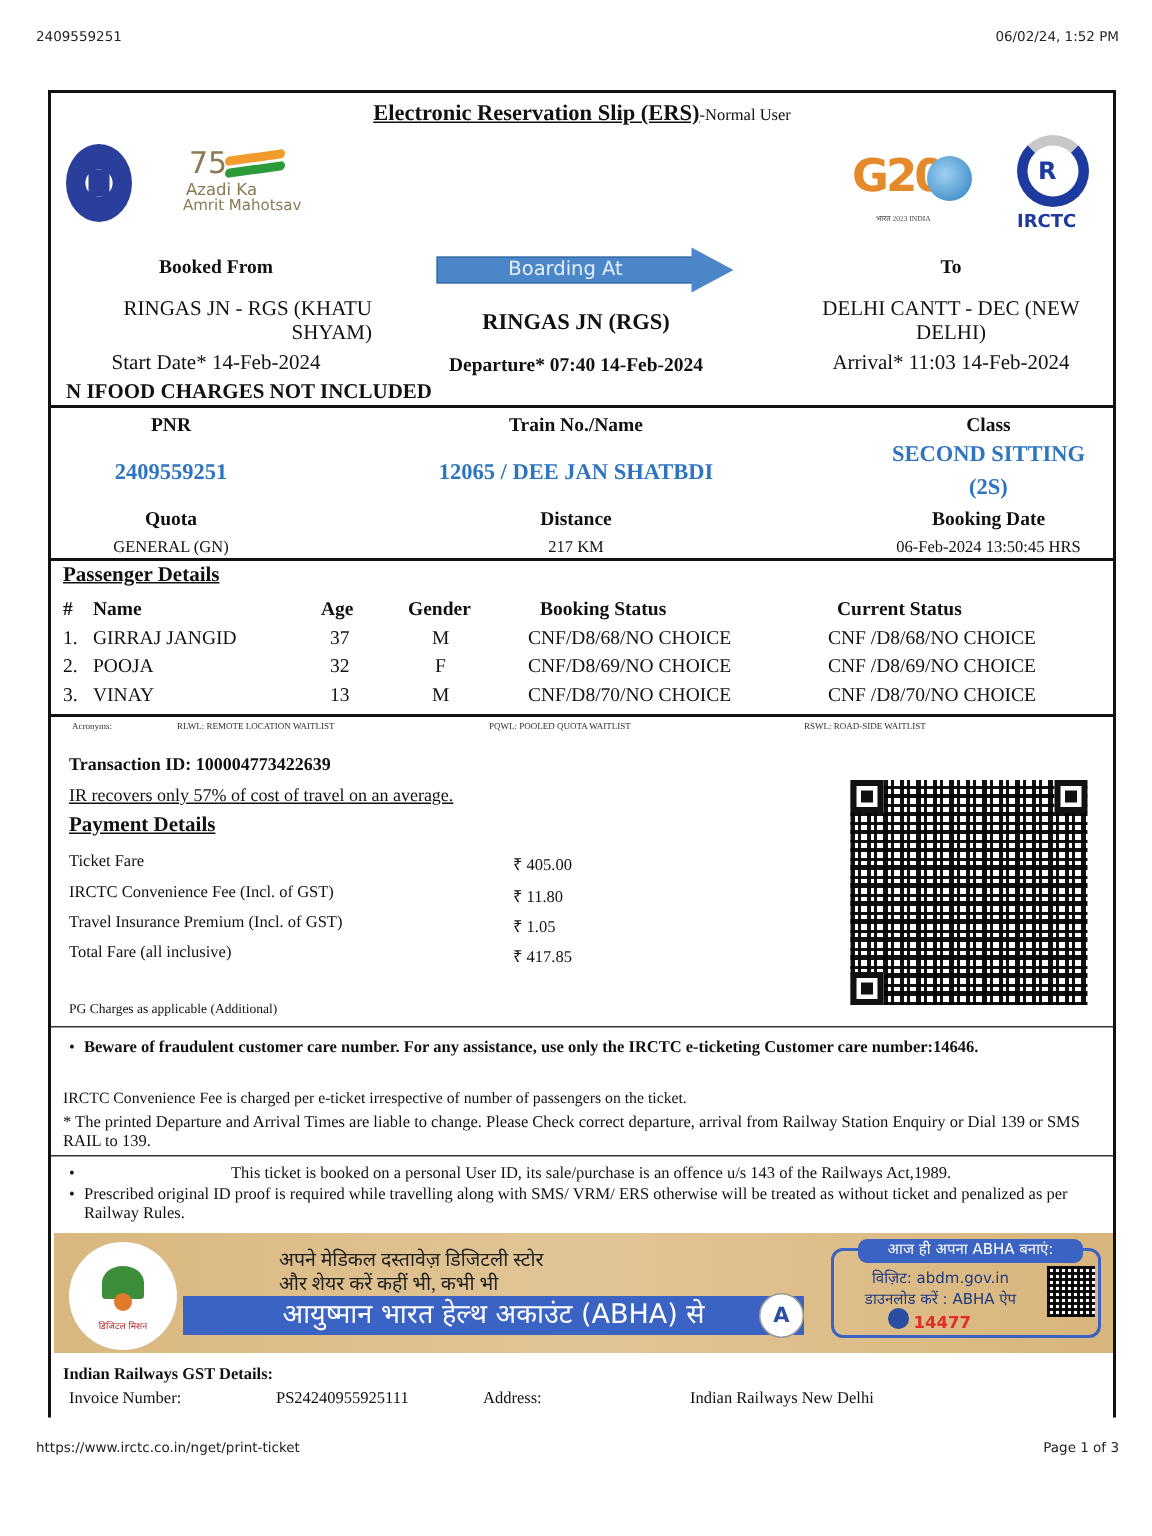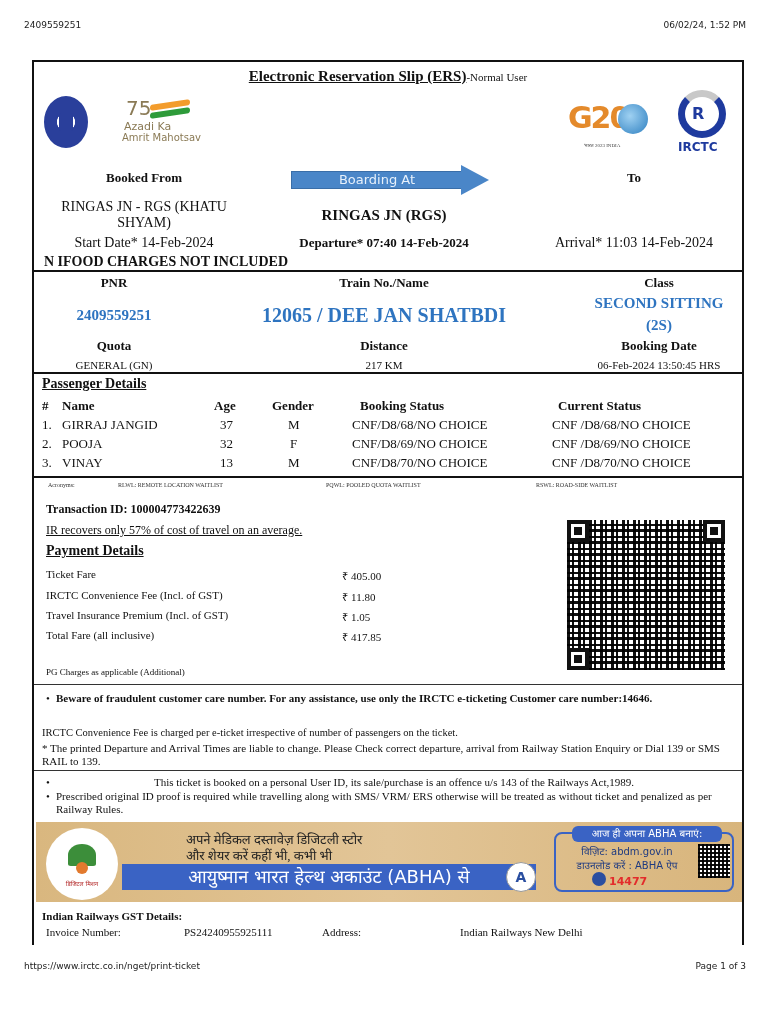--- a/index.html
+++ b/index.html
@@ -132,37 +132,38 @@
   </div>
 
   <div class="col-head" style="left:10px; top:108px; width:200px;">Booked From</div>
   <div class="arrow">
     <div class="shaft"></div>
       <div class="head"></div>
     <div class="lbl">Boarding At</div>
   </div>
   <div class="col-head" style="left:500px; top:108px; width:200px;">To</div>
 
-  <div class="col-val" style="left:6px; top:137px; width:208px;">RINGAS JN - RGS (KHATU SHYAM)</div>
+  <div class="col-val" style="left:6px; top:137px; width:208px;text-align:right;">RINGAS JN - RGS (KHATU SHYAM)</div>
   <div class="col-val" style="left:250px; top:145px; width:200px; font-weight:bold; font-size:15px;">RINGAS JN (RGS)</div>
+  <div class="col-val" style="left:496px; top:137px; width:208px;">DELHI CANTT - DEC (NEW DELHI)</div>
 
   <div class="col-val" style="left:6px; top:173px; width:208px;">Start Date* 14-Feb-2024</div>
   <div class="col-val" style="left:240px; top:173px; width:220px; font-weight:bold; font-size:13px;">Departure* 07:40 14-Feb-2024</div>
   <div class="col-val" style="left:496px; top:173px; width:208px;">Arrival* 11:03 14-Feb-2024</div>
 
   <div class="col-val" style="left:10px; top:192px; font-weight:bold; font-size:14px; text-align:left;">N IFOOD CHARGES NOT INCLUDED</div>
 
   <div class="hline" style="top:208px;"></div>
 
   <div class="col-head" style="left:0; top:213px; width:160px;">PNR</div>
   <div class="col-head" style="left:250px; top:213px; width:200px;">Train No./Name</div>
   <div class="col-head" style="left:540px; top:213px; width:170px;">Class</div>
 
   <div class="col-val blue" style="left:0; top:245px; width:160px; font-size:15px;">2409559251</div>
-  <div class="col-val blue" style="left:220px; top:245px; width:260px; font-size:20px;">12065 / DEE JAN SHATBDI</div>
+  <div class="col-val blue" style="left:220px; top:245px; width:260px; font-size:15px;">12065 / DEE JAN SHATBDI</div>
   <div class="col-val blue" style="left:540px; top:233px; width:170px; font-size:15px;">SECOND SITTING</div>
   <div class="col-val blue" style="left:540px; top:255px; width:170px; font-size:15px;">(2S)</div>
 
   <div class="col-head" style="left:0; top:276px; width:160px;">Quota</div>
   <div class="col-head" style="left:250px; top:276px; width:200px;">Distance</div>
   <div class="col-head" style="left:540px; top:276px; width:170px;">Booking Date</div>
 
   <div class="col-val" style="left:0; top:295px; width:160px; font-size:11px;">GENERAL (GN)</div>
   <div class="col-val" style="left:250px; top:295px; width:200px; font-size:11px;">217 KM</div>
   <div class="col-val" style="left:540px; top:295px; width:170px; font-size:11px;">06-Feb-2024 13:50:45 HRS</div>

